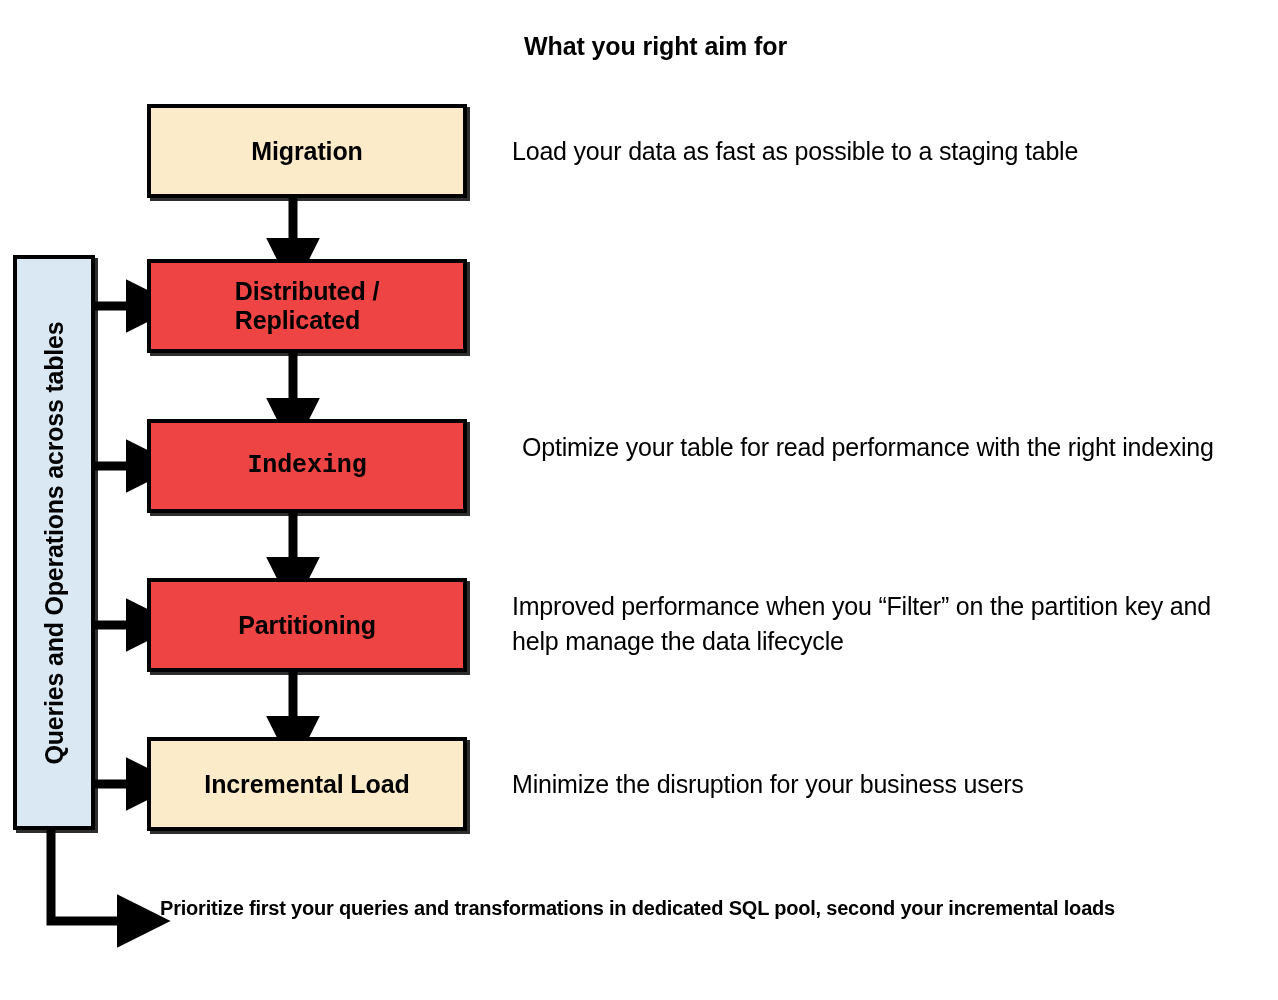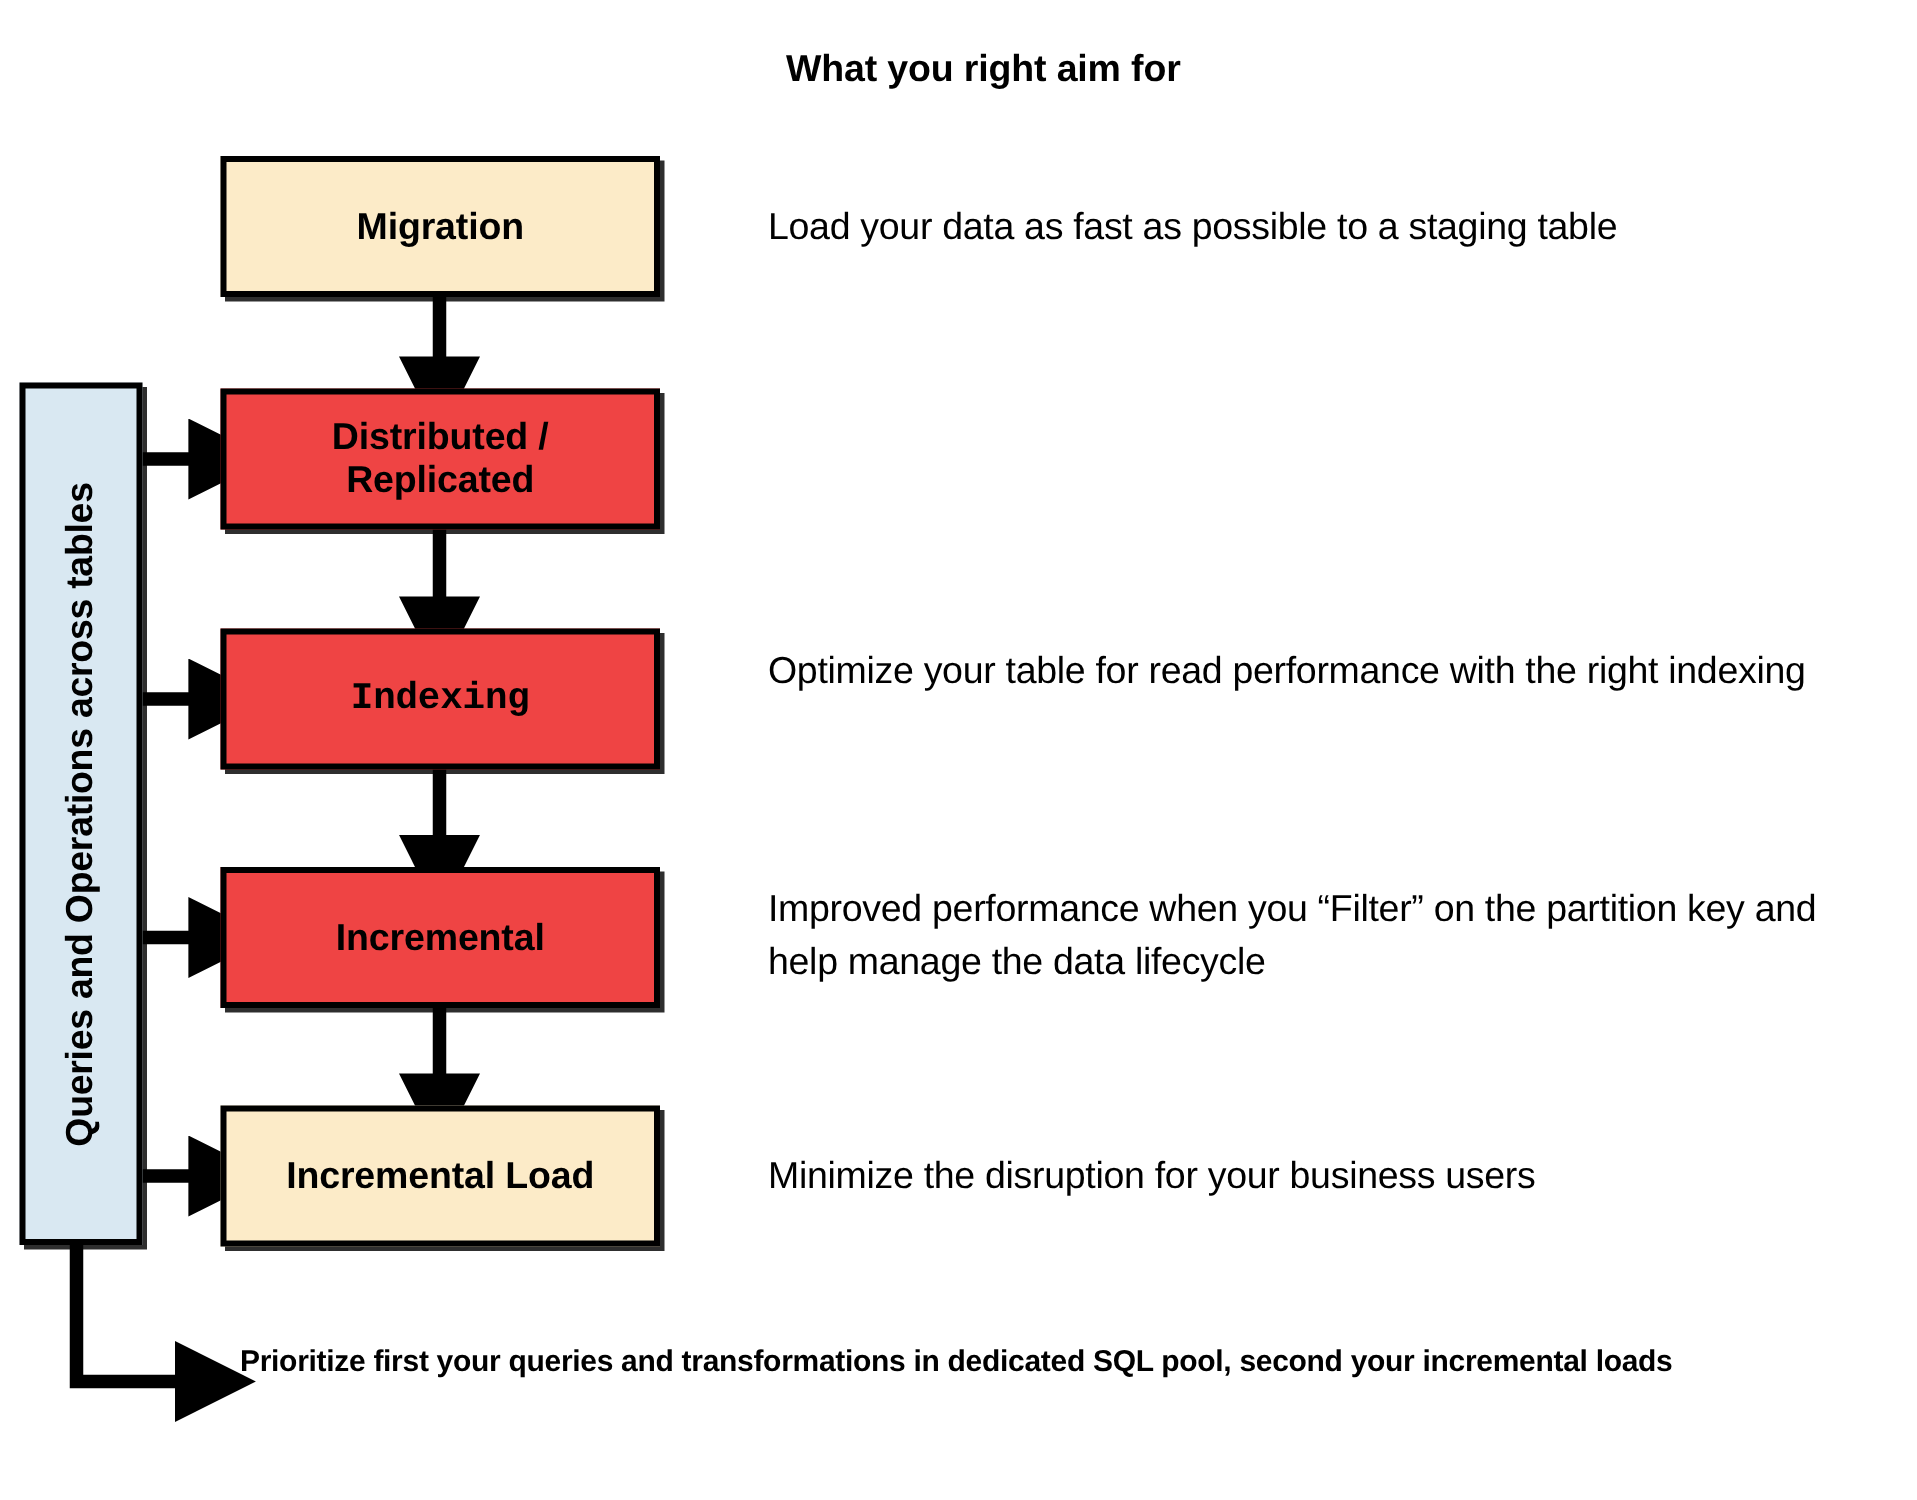--- a/index.html
+++ b/index.html
@@ -18,27 +18,27 @@
   #stage {
     position: absolute;
     left: 0; top: 0;
     width: 1278px;
     height: 1000px;
   }
   
   .proc-box {
     position: absolute;
     left: 147px;
-    width: 293px;
+    width: 320px;
     box-sizing: border-box;
     border: 4px solid #000000;
     display: flex;
     align-items: center;
     justify-content: center;
-    text-align: center;
+    text-align: left;
     font-weight: bold;
     font-size: 25px;
     line-height: 1.15;
     letter-spacing: -0.1px;
     box-shadow: 3px 3px 0 0 rgba(0,0,0,0.82);
   }
   .box-cream { background: #FCEBC8; }
   .box-green { background: #ef4444; }
 
   #box-migration   { top: 104px; height: 94px; }
@@ -83,21 +83,21 @@
   .desc {
     position: absolute;
     left: 512px;
     width: 720px;
     font-size: 25px;
     line-height: 1.38;
     letter-spacing: -0.2px;
   }
   #desc-0 { top: 134px; }
   #desc-1 { top: 272px; }
-  #desc-2 { top: 430px; }
+  #desc-2 { top: 430px; margin-left: 10px; }
   #desc-3 { top: 589px; }
   #desc-4 { top: 767px; }
 
   
   #bottom-note {
     position: absolute;
     left: 160px;
     top: 895px;
     width: 1010px;
     font-weight: bold;
@@ -157,21 +157,21 @@
       <span>Distributed /</span><br>
       <span>Replicated</span>
     </span>
   </div>
 
   <div id="box-indexing" class="proc-box box-green">
     <span>Indexing</span>
   </div>
 
   <div id="box-partitioning" class="proc-box box-green">
-    <span>Incremental</span>
+    <span>Partitioning</span>
   </div>
 
   <div id="box-incremental" class="proc-box box-cream">
     <span>Incremental Load</span>
   </div>
 
   <div id="aim-header">What you right aim for</div>
 
   <div id="desc-0" class="desc">Load your data as fast as possible to a staging table</div>
   <div id="desc-2" class="desc">Optimize your table for read performance with the right indexing</div>

